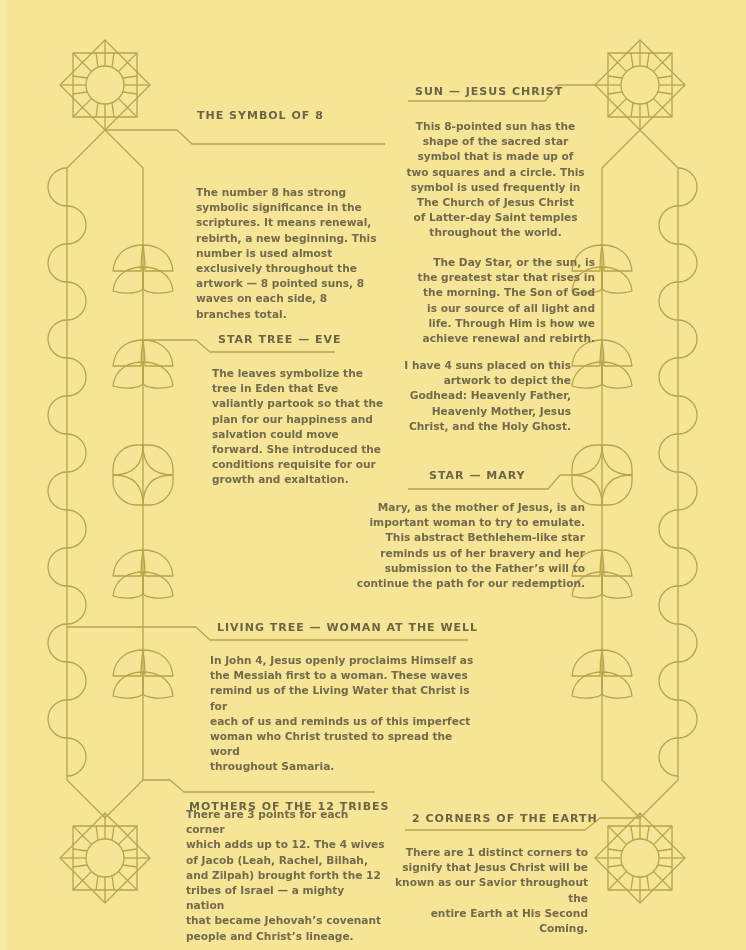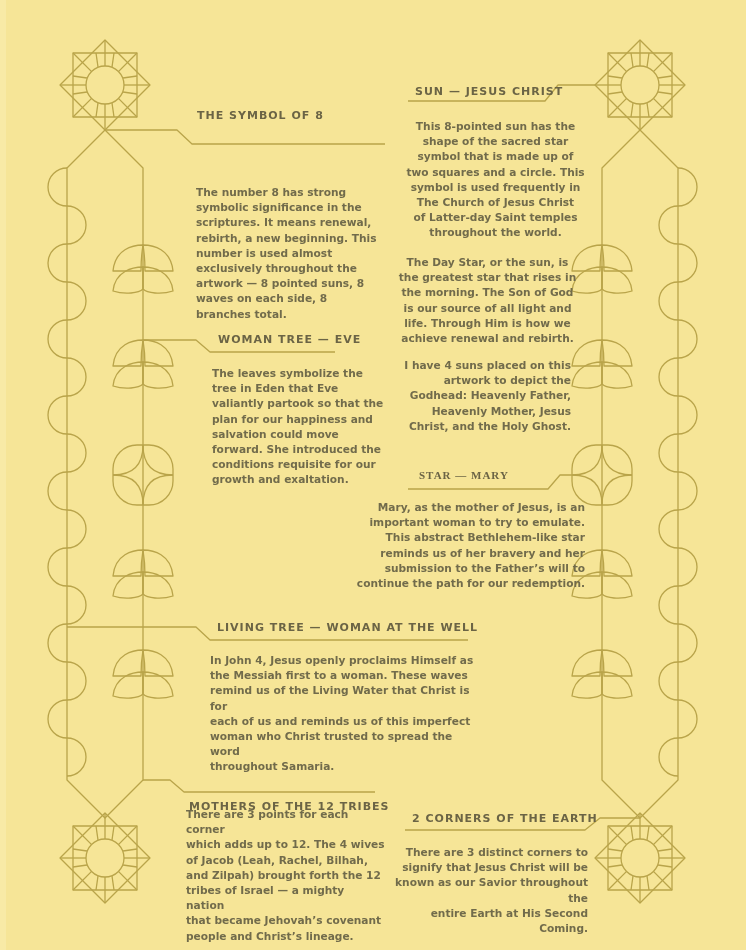--- a/index.html
+++ b/index.html
@@ -121,43 +121,43 @@
 
 <div class="block title" style="left:415px; top:85px;">SUN — JESUS CHRIST</div>
 <div class="block body right" style="left:388px; top:119px; width:215px;text-align:center;">This 8-pointed sun has the
 shape of the sacred star
 symbol that is made up of
 two squares and a circle. This
 symbol is used frequently in
 The Church of Jesus Christ
 of Latter-day Saint temples
 throughout the world.</div>
-<div class="block body right" style="left:380px; top:255px; width:215px;text-align:center;">The Day Star, or the sun, is
+<div class="block body right" style="left:380px; top:255px; width:215px;">The Day Star, or the sun, is
 the greatest star that rises in
 the morning. The Son of God
 is our source of all light and
 life. Through Him is how we
 achieve renewal and rebirth.</div>
 <div class="block body right" style="left:356px; top:358px; width:215px;">I have 4 suns placed on this
 artwork to depict the
 Godhead: Heavenly Father,
 Heavenly Mother, Jesus
 Christ, and the Holy Ghost.</div>
 
-<div class="block title" style="left:218px; top:333px;">WOMAN TREE — EVE</div>
+<div class="block title" style="left:218px; top:333px;">STAR TREE — EVE</div>
 <div class="block body" style="left:212px; top:366px; width:175px;">The leaves symbolize the
 tree in Eden that Eve
 valiantly partook so that the
 plan for our happiness and
 salvation could move
 forward. She introduced the
 conditions requisite for our
 growth and exaltation.</div>
 
-<div class="block title" style="left:419px; top:469px;font-family:Liberation Serif, serif;">STAR — MARY</div>
+<div class="block title" style="left:429px; top:469px;">STAR — MARY</div>
 <div class="block body right" style="left:330px; top:500px; width:255px;">Mary, as the mother of Jesus, is an
 important woman to try to emulate.
 This abstract Bethlehem-like star
 reminds us of her bravery and her
 submission to the Father’s will to
 continue the path for our redemption.</div>
 
 <div class="block title" style="left:217px; top:621px;">LIVING TREE — WOMAN AT THE WELL</div>
 <div class="block body" style="left:210px; top:653px; width:270px;">In John 4, Jesus openly proclaims Himself as
 the Messiah first to a woman. These waves
@@ -169,16 +169,16 @@
 <div class="block title" style="left:189px; top:773px;margin-top:27px;">MOTHERS OF THE 12 TRIBES</div>
 <div class="block body" style="left:186px; top:807px; width:200px;">There are 3 points for each corner
 which adds up to 12. The 4 wives
 of Jacob (Leah, Rachel, Bilhah,
 and Zilpah) brought forth the 12
 tribes of Israel — a mighty nation
 that became Jehovah’s covenant
 people and Christ’s lineage.</div>
 
 <div class="block title" style="left:412px; top:812px;">2 CORNERS OF THE EARTH</div>
-<div class="block body right" style="left:380px; top:845px; width:208px;">There are 3 distinct corners to
+<div class="block body right" style="left:380px; top:845px; width:208px;">There are 1 distinct corners to
 signify that Jesus Christ will be
 known as our Savior throughout the
 entire Earth at His Second Coming.</div>
 
 </body></html>

